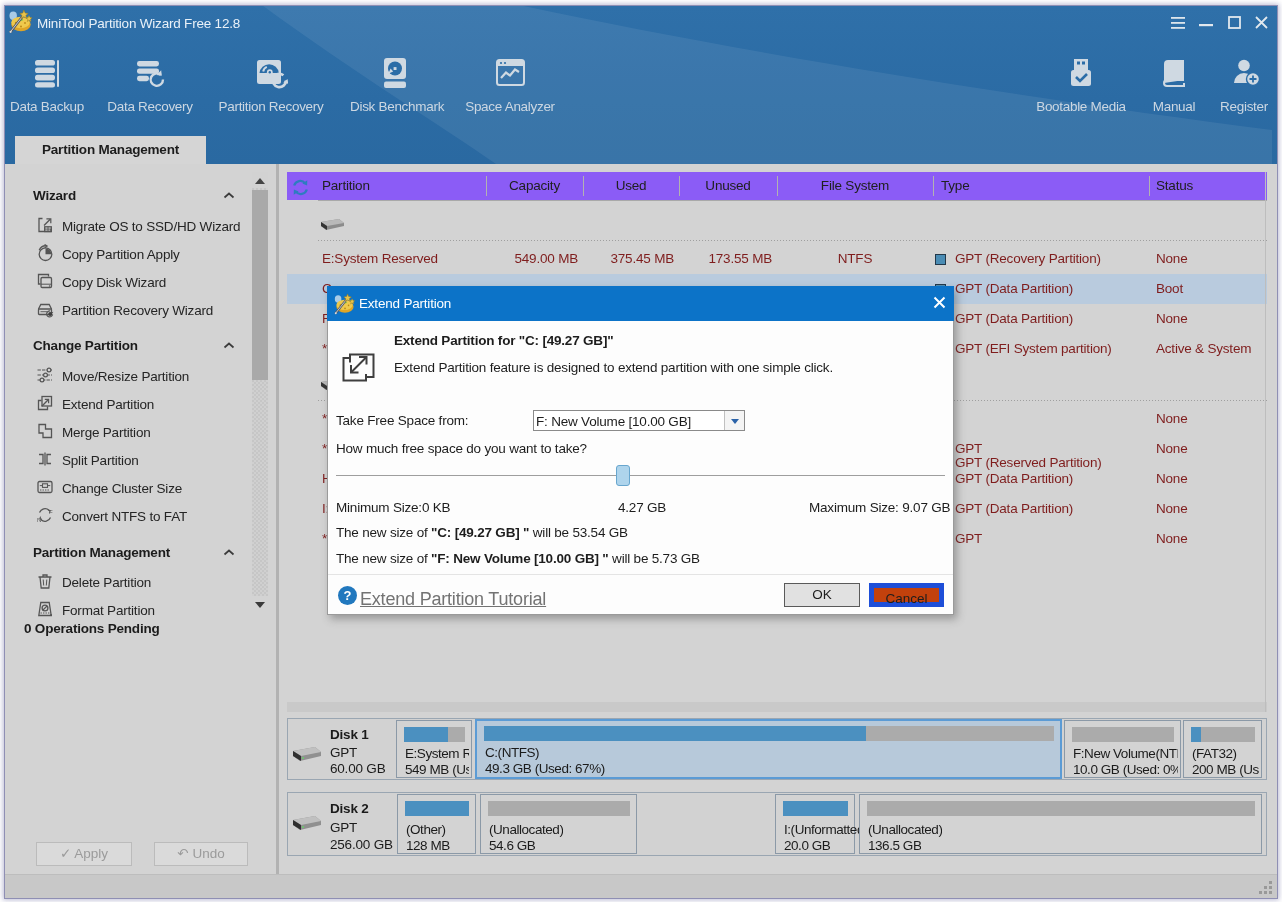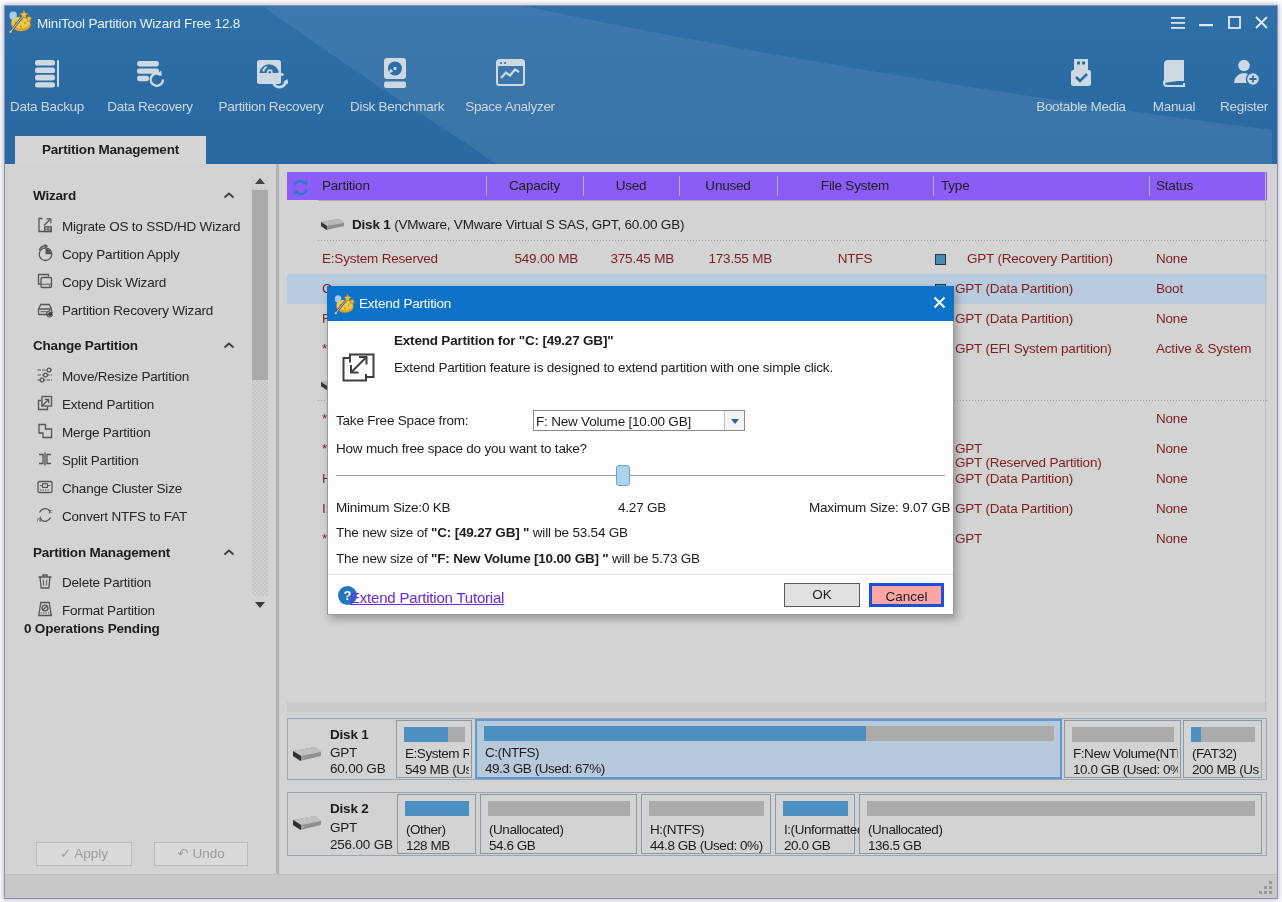--- a/index.html
+++ b/index.html
@@ -297,30 +297,29 @@
     <path d="M14.8,10.5 A6.3,6.3 0 0 1 3.8,12.6" fill="none" stroke="#2e7cc0" stroke-width="2.3"></path>
     <path d="M15.3,1.2 L15.1,6.5 L10.3,4.4 Z" fill="#2e7cc0"></path>
     <path d="M1.7,15.8 L1.9,10.5 L6.7,12.6 Z" fill="#2e7cc0"></path>
   </svg>
 
   <svg class="abs" style="left:318px;top:217px;" width="27" height="15" viewBox="0 0 27 15">
     <polygon points="3,5 21,2 26,6 26,9 8,13 3,9" fill="#8c8c8c"></polygon>
     <polygon points="3,5 21,2 26,6 9,9" fill="#b9b9b9"></polygon>
     <polygon points="3,5 9,9 9,13 3,9" fill="#333"></polygon>
   </svg>
-  <div class="abs" style="left:352px;top:217px;font-size:13.5px;color:#1b1b1b;letter-spacing:-0.2px;"><b>Disk 1</b> (VMware, VMware Virtual S SAS, GPT, 60.00 GB)</div>
   <div class="abs" style="left:318px;top:240px;width:949px;height:1px;background:repeating-linear-gradient(90deg,#9f9f9f 0 1px,transparent 1px 3px);"></div>
   <div class="row" style="top:244px;">
     <div class="cell" style="left:35px;">E:System Reserved</div>
     <div class="cell" style="left:199px;width:92px;text-align:right;">549.00 MB</div>
     <div class="cell" style="left:296px;width:91px;text-align:right;">375.45 MB</div>
     <div class="cell" style="left:392px;width:93px;text-align:right;">173.55 MB</div>
     <div class="cell" style="left:490px;width:156px;text-align:center;">NTFS</div>
     <div class="tysq"></div>
-    <div class="cell" style="left:668px;margin-left:12px;">GPT (Recovery Partition)</div>
+    <div class="cell" style="left:668px;">GPT (Recovery Partition)</div>
     <div class="cell" style="left:869px;">None</div>
   </div>
   <div class="row" style="top:274px;background:#b9cbde;">
     <div class="cell" style="left:35px;">C:</div>
     <div class="tysq"></div>
     <div class="cell" style="left:668px;">GPT (Data Partition)</div>
     <div class="cell" style="left:869px;">Boot</div>
   </div>
   <div class="row" style="top:304px;">
     <div class="cell" style="left:35px;">F:</div>
@@ -418,25 +417,20 @@
     <div class="pbar">
         <div class="pfill" style="width:100%;"></div>
       </div>
     <div class="ptxt" style="top:27px;">(Other)</div>
     <div class="ptxt" style="top:43px;">128 MB</div>
   </div>
   <div class="abs pbox" style="left:480px;top:794px;width:157px;height:60px;">
     <div class="pbar"></div>
     <div class="ptxt" style="top:27px;">(Unallocated)</div>
     <div class="ptxt" style="top:43px;">54.6 GB</div>
-  </div>
-  <div class="abs pbox" style="left:641px;top:794px;width:130px;height:60px;">
-    <div class="pbar"></div>
-    <div class="ptxt" style="top:27px;">H:(NTFS)</div>
-    <div class="ptxt" style="top:43px;">44.8 GB (Used: 0%)</div>
   </div>
   <div class="abs pbox" style="left:775px;top:794px;width:80px;height:60px;">
     <div class="pbar">
         <div class="pfill" style="width:100%;"></div>
       </div>
     <div class="ptxt" style="top:27px;">I:(Unformatted)</div>
     <div class="ptxt" style="top:43px;">20.0 GB</div>
   </div>
   <div class="abs pbox" style="left:859px;top:794px;width:403px;height:60px;">
     <div class="pbar"></div>
@@ -496,16 +490,16 @@
   <div class="dtxt" style="left:336px;top:441px;">How much free space do you want to take?</div>
   <div class="abs" style="left:336px;top:475px;width:609px;height:1px;background:#9e9e9e;"></div>
   <div class="abs" style="left:616px;top:465px;width:14px;height:21px;background:#aed4ec;border:1px solid #68a6ce;border-radius:3px;box-sizing:border-box;"></div>
   <div class="dtxt" style="left:336px;top:500px;">Minimum Size:0 KB</div>
   <div class="dtxt" style="left:618px;top:500px;">4.27 GB</div>
   <div class="dtxt" style="left:809px;top:500px;">Maximum Size: 9.07 GB</div>
   <div class="dtxt" style="left:336px;top:525px;">The new size of <b>"C: [49.27 GB] "</b> will be 53.54 GB</div>
   <div class="dtxt" style="left:336px;top:551px;">The new size of <b>"F: New Volume [10.00 GB] "</b> will be 5.73 GB</div>
   <div class="abs" style="left:328px;top:574px;width:625px;height:1px;background:#e4e4e4;"></div>
   <div class="abs" style="left:338px;top:586px;width:19px;height:19px;border-radius:50%;background:#2178be;color:#fff;font-size:13px;font-weight:bold;text-align:center;line-height:19px;">?</div>
-  <div class="abs" style="left:350px;top:589px;font-size:15px;color:#6d28d9;text-decoration:underline;letter-spacing:-0.2px;">Extend Partition Tutorial</div>
+  <div class="abs" style="left:360px;top:589px;font-size:18px;color:#737373;text-decoration:underline;letter-spacing:-0.2px;">Extend Partition Tutorial</div>
   <div class="abs" style="left:784px;top:583px;width:76px;height:24px;background:#e1e1e1;border:1px solid #5a5a5a;box-sizing:border-box;font-size:13.5px;text-align:center;line-height:22px;color:#1d1d1d;">OK</div>
-  <div class="abs" style="left:869px;top:583px;width:75px;height:24px;background:#fca5a5;border:3px solid #1d4ed8;box-sizing:border-box;font-size:13.5px;text-align:center;line-height:22px;color:#1d1d1d;">Cancel</div>
+  <div class="abs" style="left:869px;top:583px;width:75px;height:24px;background:#c2410c;border:5px solid #1d4ed8;box-sizing:border-box;font-size:13.5px;text-align:center;line-height:22px;color:#1d1d1d;">Cancel</div>
 </div>
 
 </body></html>

